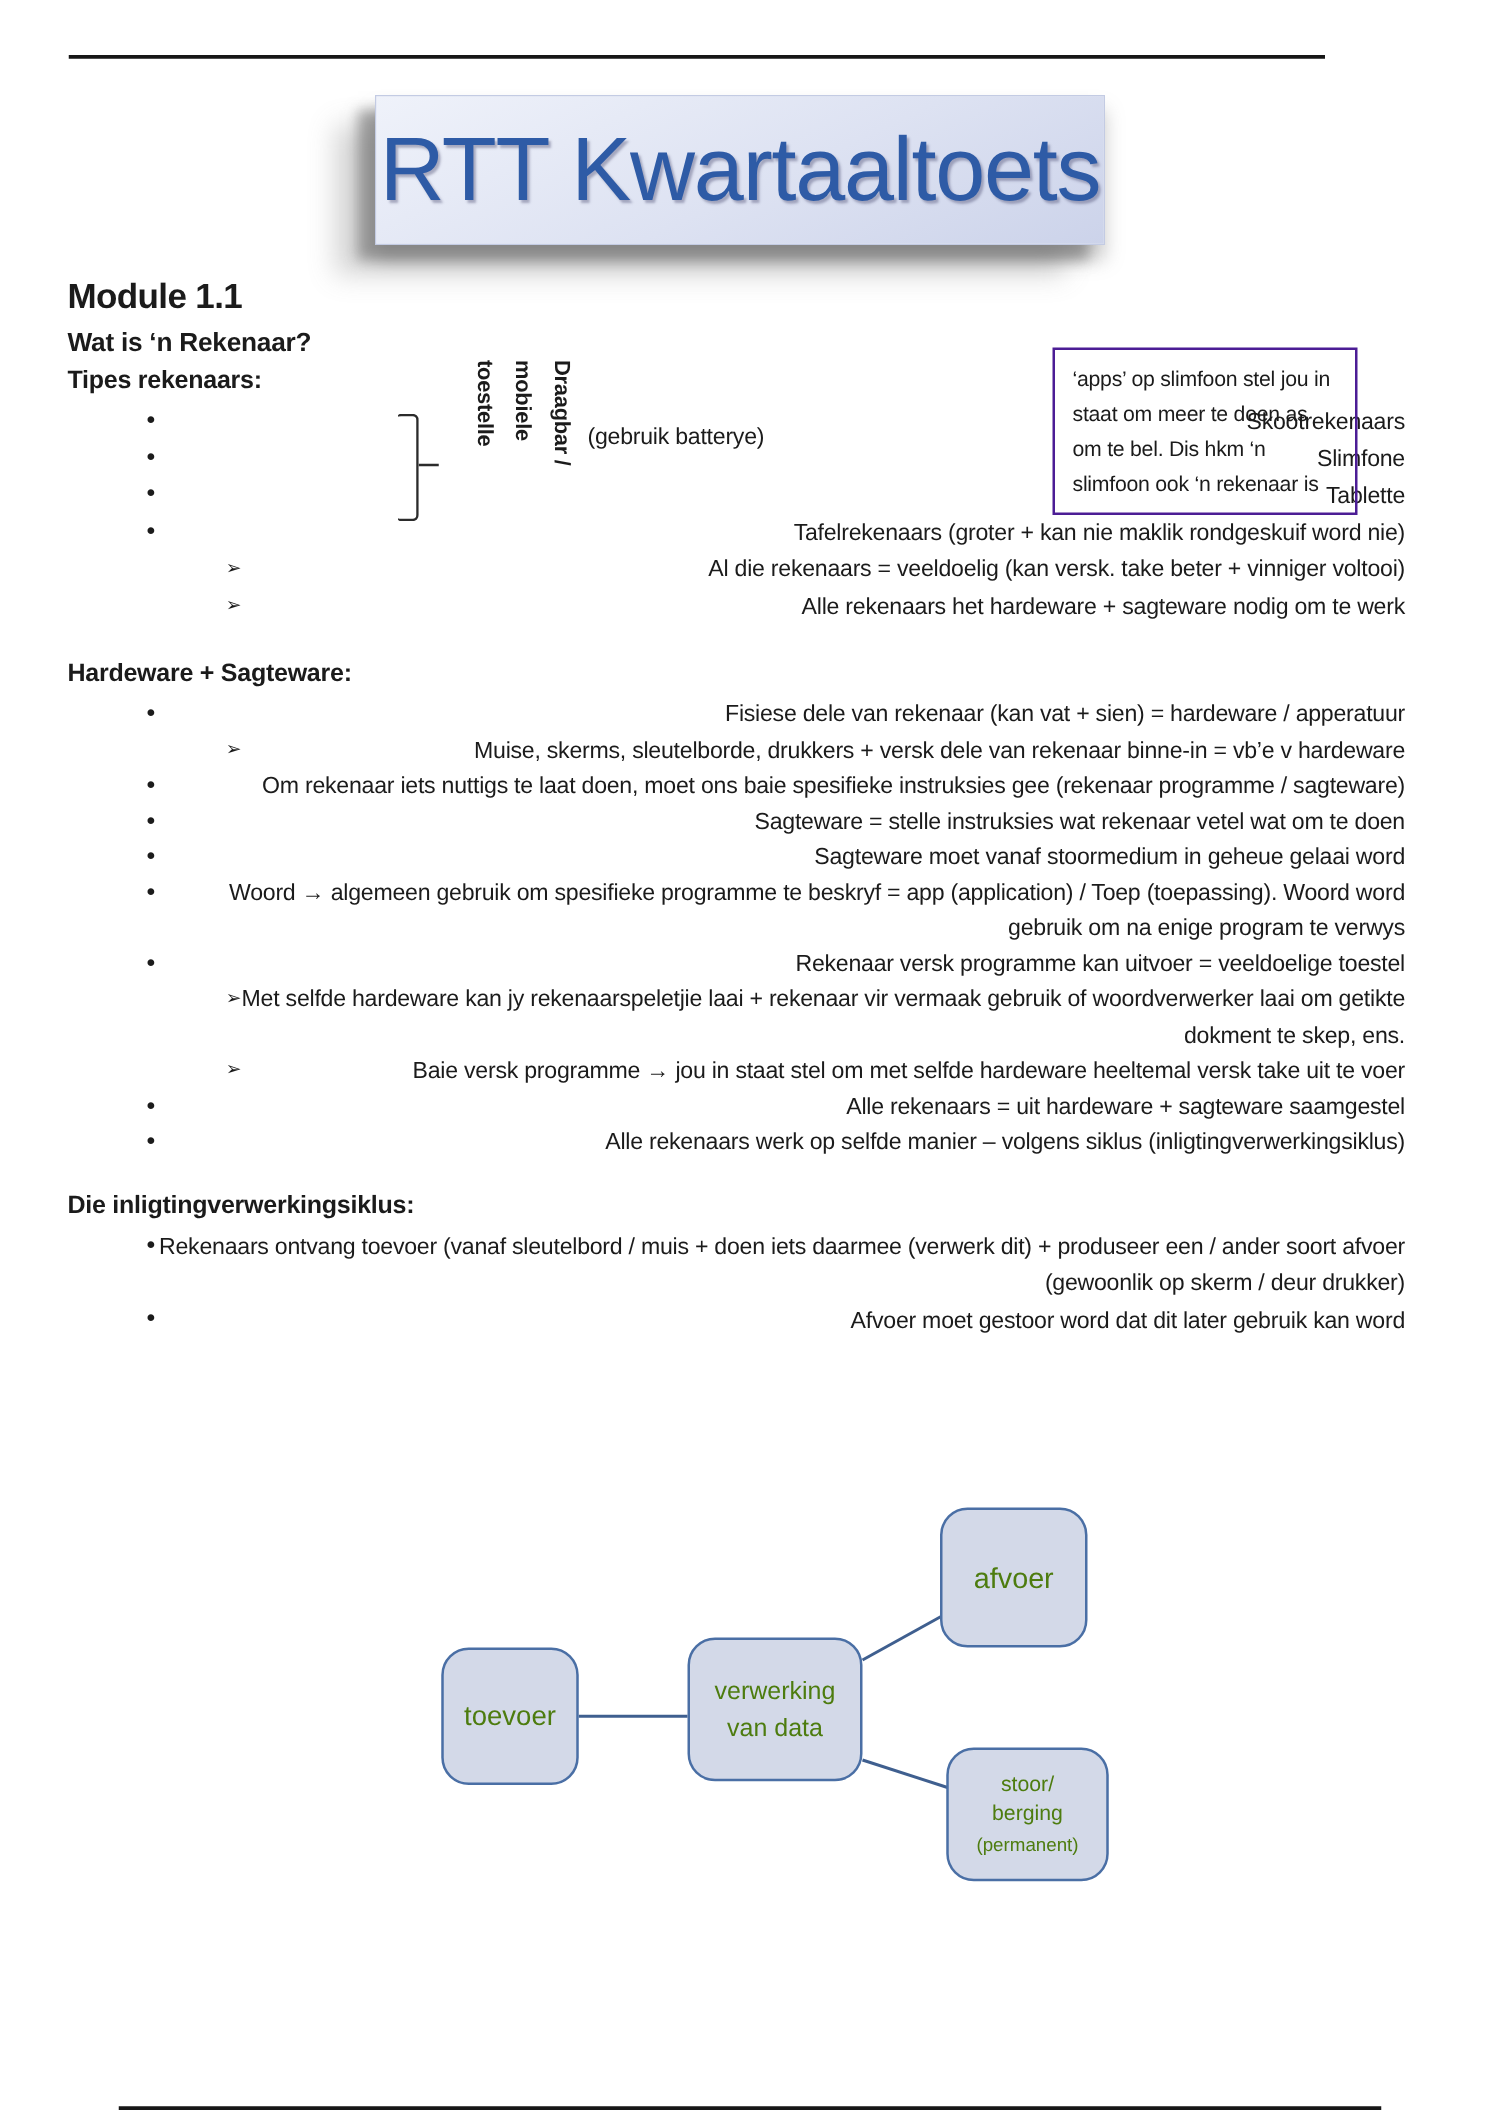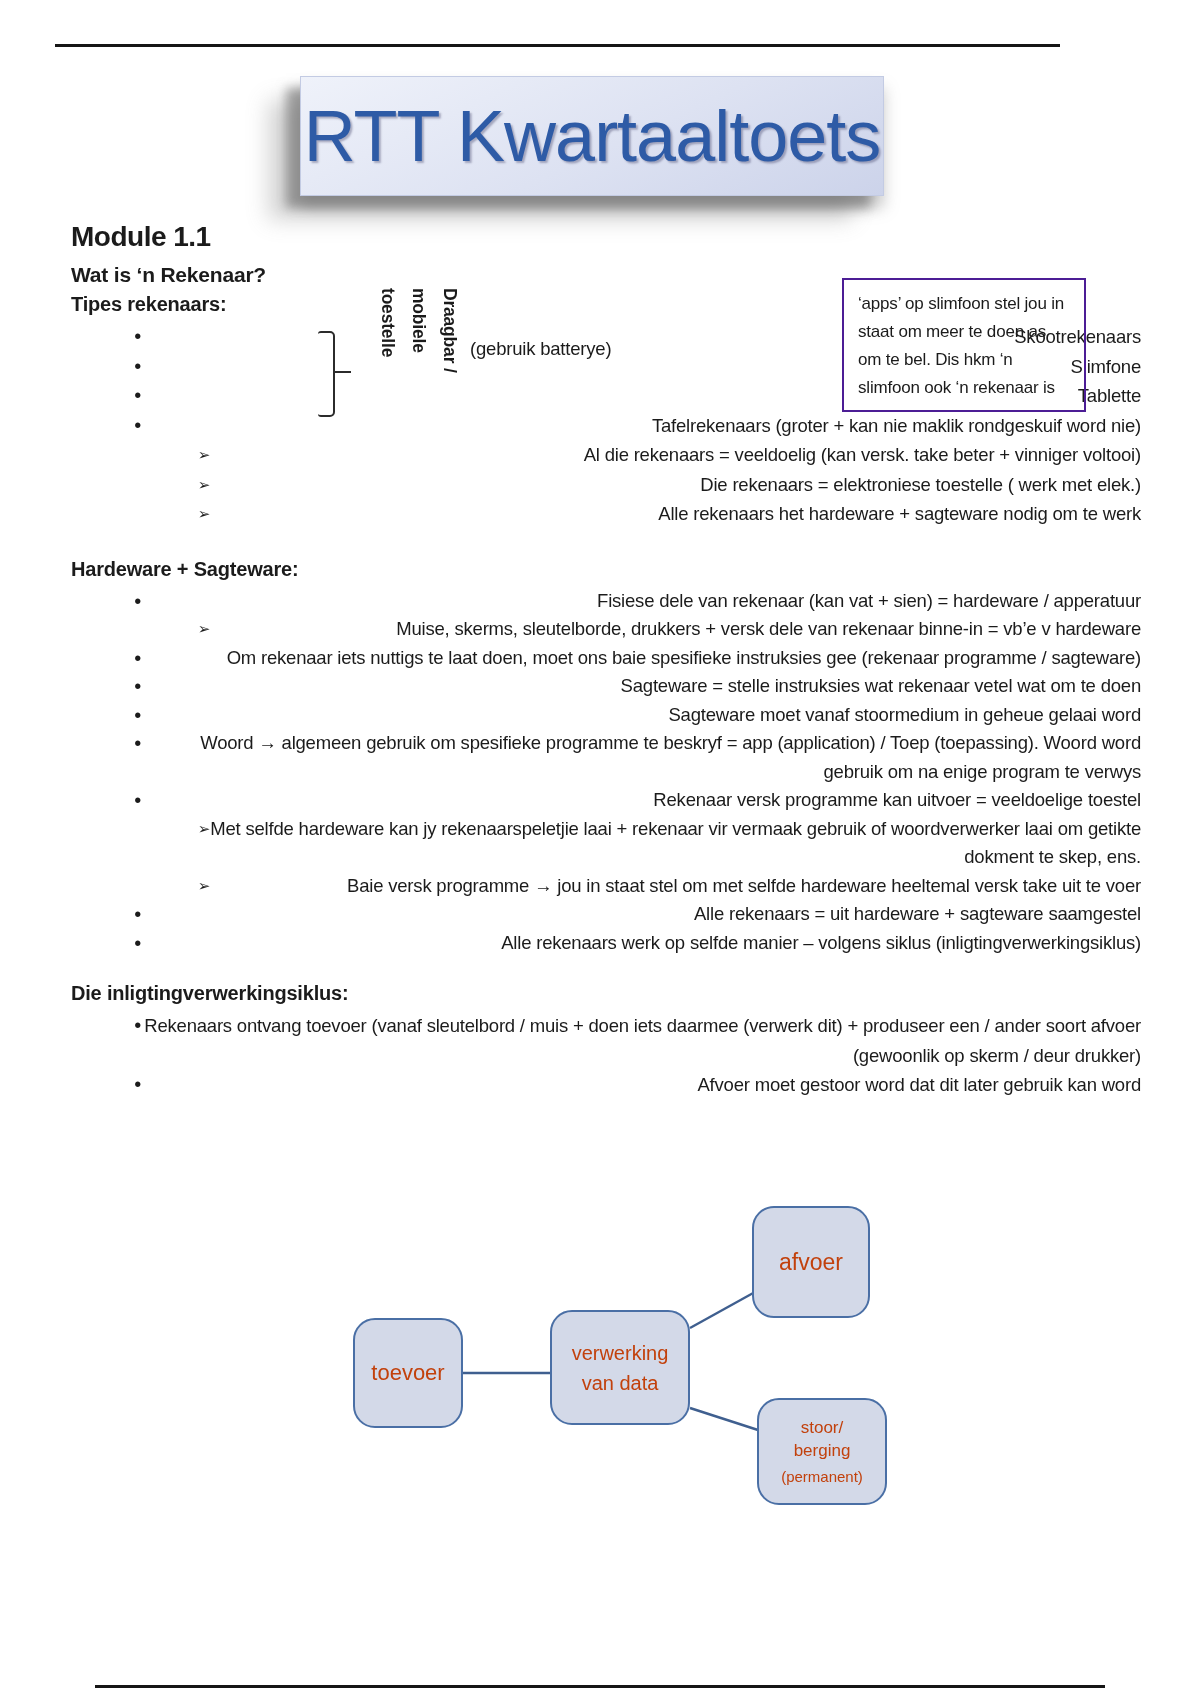--- a/index.html
+++ b/index.html
@@ -15,21 +15,21 @@
           display:flex;align-items:center;justify-content:center;
           background:linear-gradient(155deg,#eff2fa 0%,#dde2f2 55%,#ccd3ea 100%);
           border:1px solid #c3cbe3;
           box-shadow:-14px 12px 10px rgba(100,100,100,.55),
                      -32px 24px 20px rgba(120,120,120,.30),
                       0 12px 14px rgba(115,115,115,.38);}
   .banner-title{font-size:72px;color:#2e5ba6;letter-spacing:-1px;
                 text-shadow:2px 2px 2px rgba(60,60,100,.38);}
 
   
-  .content{position:absolute;left:71px;top:210px;width:1070px;letter-spacing:-0.2px;}
+  .content{position:absolute;left:54px;top:210px;width:1070px;letter-spacing:-0.2px;}
   .h1{font-size:28px;font-weight:700;line-height:34px;margin-top:10px;letter-spacing:-0.5px;}
   .h2{font-size:21px;font-weight:700;line-height:30px;margin-top:6px;}
   .h3{font-size:20px;font-weight:700;line-height:28px;}
   .mt24{margin-top:26px;}
   .mt22{margin-top:22px;}
   .list{margin-top:4px;}
   .b1,.b2{display:flex;font-size:18.5px;line-height:29.5px;text-align:right;}
   .tight .b1,.tight .b2{line-height:28.5px;}
   .b1::before{content:"•";display:block;flex:0 0 70px;box-sizing:border-box;
               padding-left:42px;font-size:20px;}
@@ -47,21 +47,21 @@
   .battery{position:absolute;left:470px;top:338px;font-size:18.5px;letter-spacing:-0.2px;}
 
   
   .note{position:absolute;left:842px;top:278px;width:214px;border:2px solid #4c1d95;
         padding:10px 12px 8px 14px;font-size:17px;line-height:28px;letter-spacing:-0.2px;}
 
   
   .connectors{position:absolute;left:300px;top:1180px;width:640px;height:360px;}
   .node{position:absolute;background:#d3d9e8;border:2px solid #4a6fa5;border-radius:22px;
         display:flex;flex-direction:column;align-items:center;justify-content:center;
-        color:#c2410c;text-align:center;box-sizing:border-box;}
+        color:#4d7c0f;text-align:center;box-sizing:border-box;}
   .n-toevoer{left:353px;top:1318px;width:110px;height:110px;font-size:22px;}
   .n-verwerking{left:550px;top:1310px;width:140px;height:115px;font-size:20px;line-height:30px;}
   .n-afvoer{left:752px;top:1206px;width:118px;height:112px;font-size:23px;}
   .n-stoor{left:757px;top:1398px;width:130px;height:107px;font-size:17px;line-height:23px;}
   .n-stoor .small{font-size:15px;margin-top:3px;}
 </style>
 </head>
 <body>
 
 <div class="page">
@@ -85,23 +85,20 @@
           <span class="bt">Slimfone</span>
         </div>
       <div class="b1">
           <span class="bt">Tablette</span>
         </div>
       <div class="b1">
           <span class="bt">Tafelrekenaars (groter + kan nie maklik rondgeskuif word nie)</span>
         </div>
       <div class="b2">
           <span class="bt">Al die rekenaars = veeldoelig (kan versk. take beter + vinniger voltooi)</span>
-        </div>
-      <div class="b2">
-          <span class="bt">Die rekenaars = elektroniese toestelle ( werk met elek.)</span>
         </div>
       <div class="b2">
           <span class="bt">Alle rekenaars het hardeware + sagteware nodig om te werk</span>
         </div>
     </div>
 
     <div class="h3 mt24">Hardeware + Sagteware:</div>
     <div class="list tight">
       <div class="b1">
           <span class="bt">Fisiese dele van rekenaar (kan vat + sien) = hardeware / apperatuur</span>

